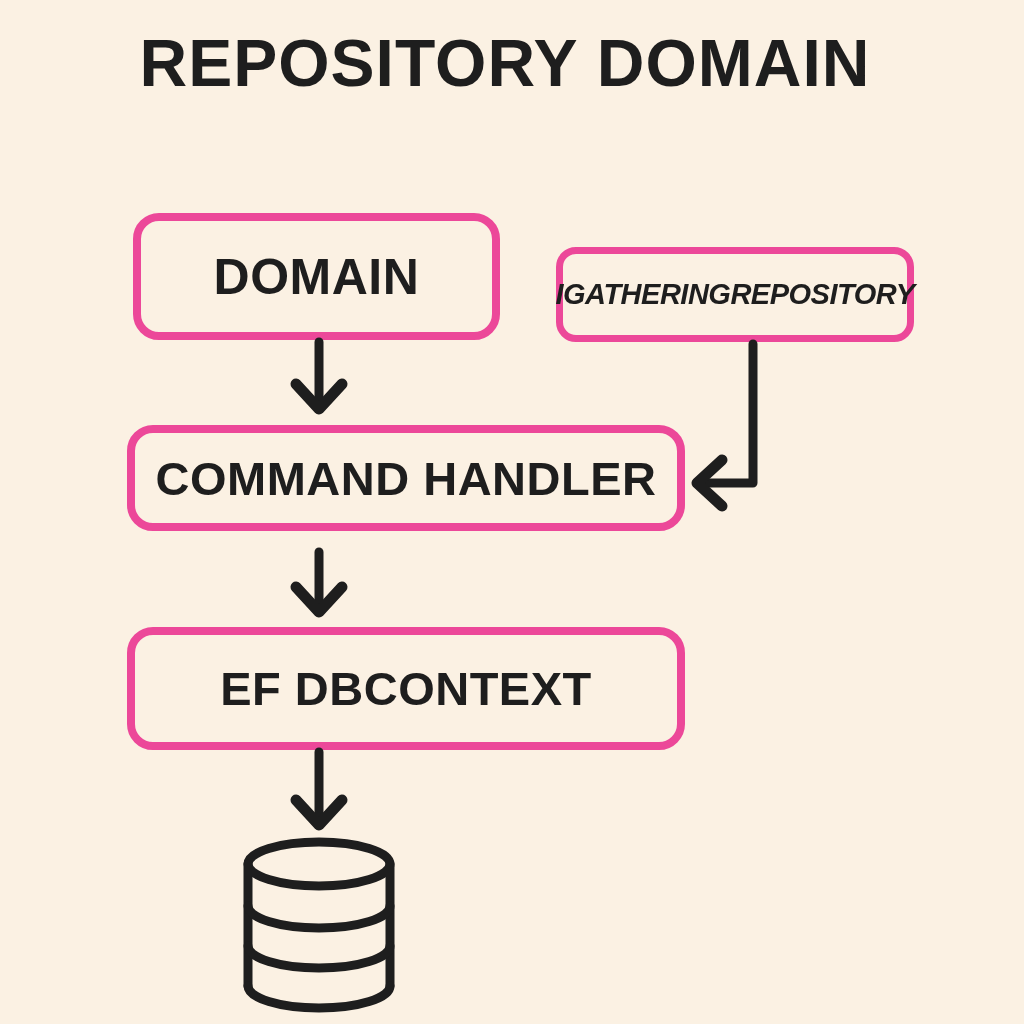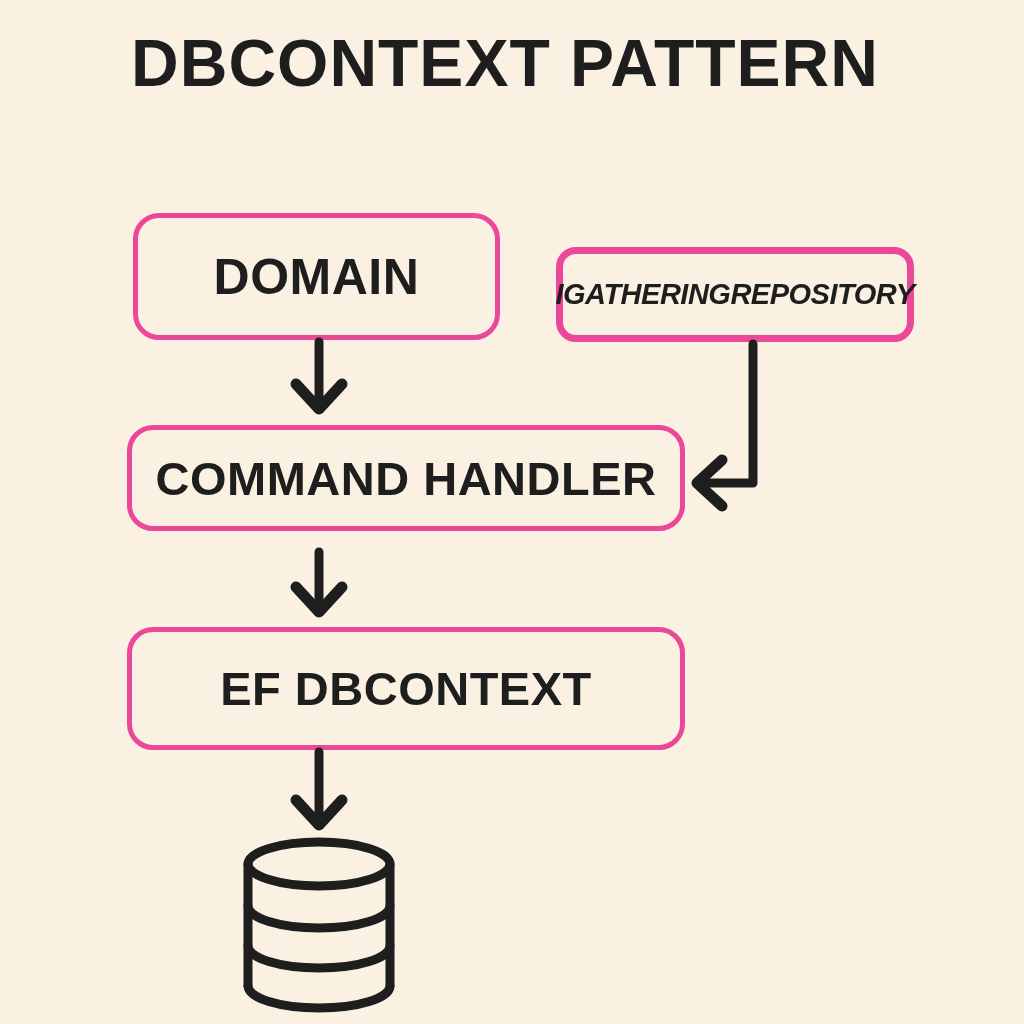--- a/index.html
+++ b/index.html
@@ -37,21 +37,21 @@
     text-align: center;
     font-size: 42px;
     font-weight: 700;
     letter-spacing: 1px;
     line-height: 1;
     color: #1e1e1e;
     white-space: nowrap;
   }
   .node {
     position: absolute;
-    border: 5px solid #ec4899;
+    border: 8px solid #ec4899;
     border-radius: 26px;
     background: #fbf1e3;
     display: flex;
     align-items: center;
     justify-content: center;
     box-sizing: border-box;
   }
   .node .label {
     font-weight: 800;
     letter-spacing: 0.5px;
@@ -81,21 +81,21 @@
   }
   .head {
     stroke-width: 11;
   }
 </style>
 </head>
 <body>
 
 <div class="stage">
 
-  <div class="title">DBCONTEXT PATTERN</div>
+  <div class="title">REPOSITORY DOMAIN</div>
 
 
   <div class="node node-domain">
     <span class="label">DOMAIN</span>
   </div>
 
   <div class="node node-igathering">
     <span class="label">IGATHERINGREPOSITORY</span>
   </div>
 

